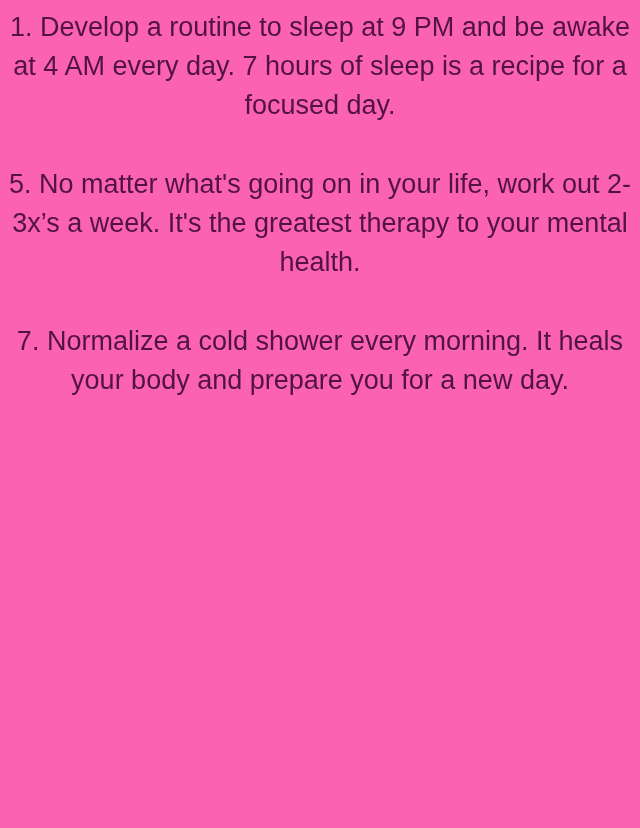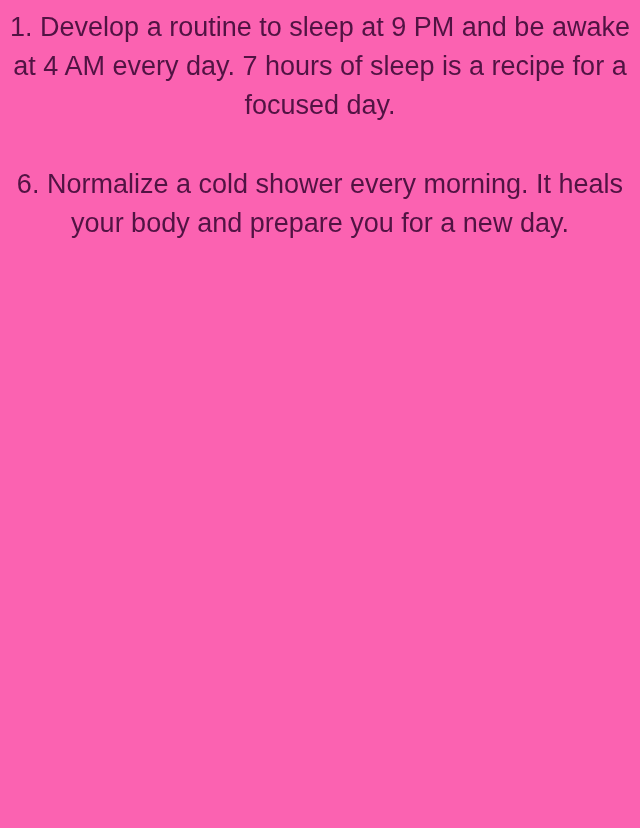--- a/index.html
+++ b/index.html
@@ -34,15 +34,18 @@
   }
   .para:last-child { margin-bottom: 0; }
 </style>
 </head>
 <body>
 
 <div class="quote-card">
   <div class="para">1. Develop a routine to sleep at 9 PM and be awake
 at 4 AM every day. 7 hours of sleep is a recipe for a
 focused day.</div>
-  <div class="para">6. Normalize a cold shower every morning. It heals
+  <div class="para">5. No matter what's going on in your life, work out 2-
+3x’s a week. It's the greatest therapy to your mental
+health.</div>
+  <div class="para">7. Normalize a cold shower every morning. It heals
 your body and prepare you for a new day.</div>
 </div>
 
 </body></html>

